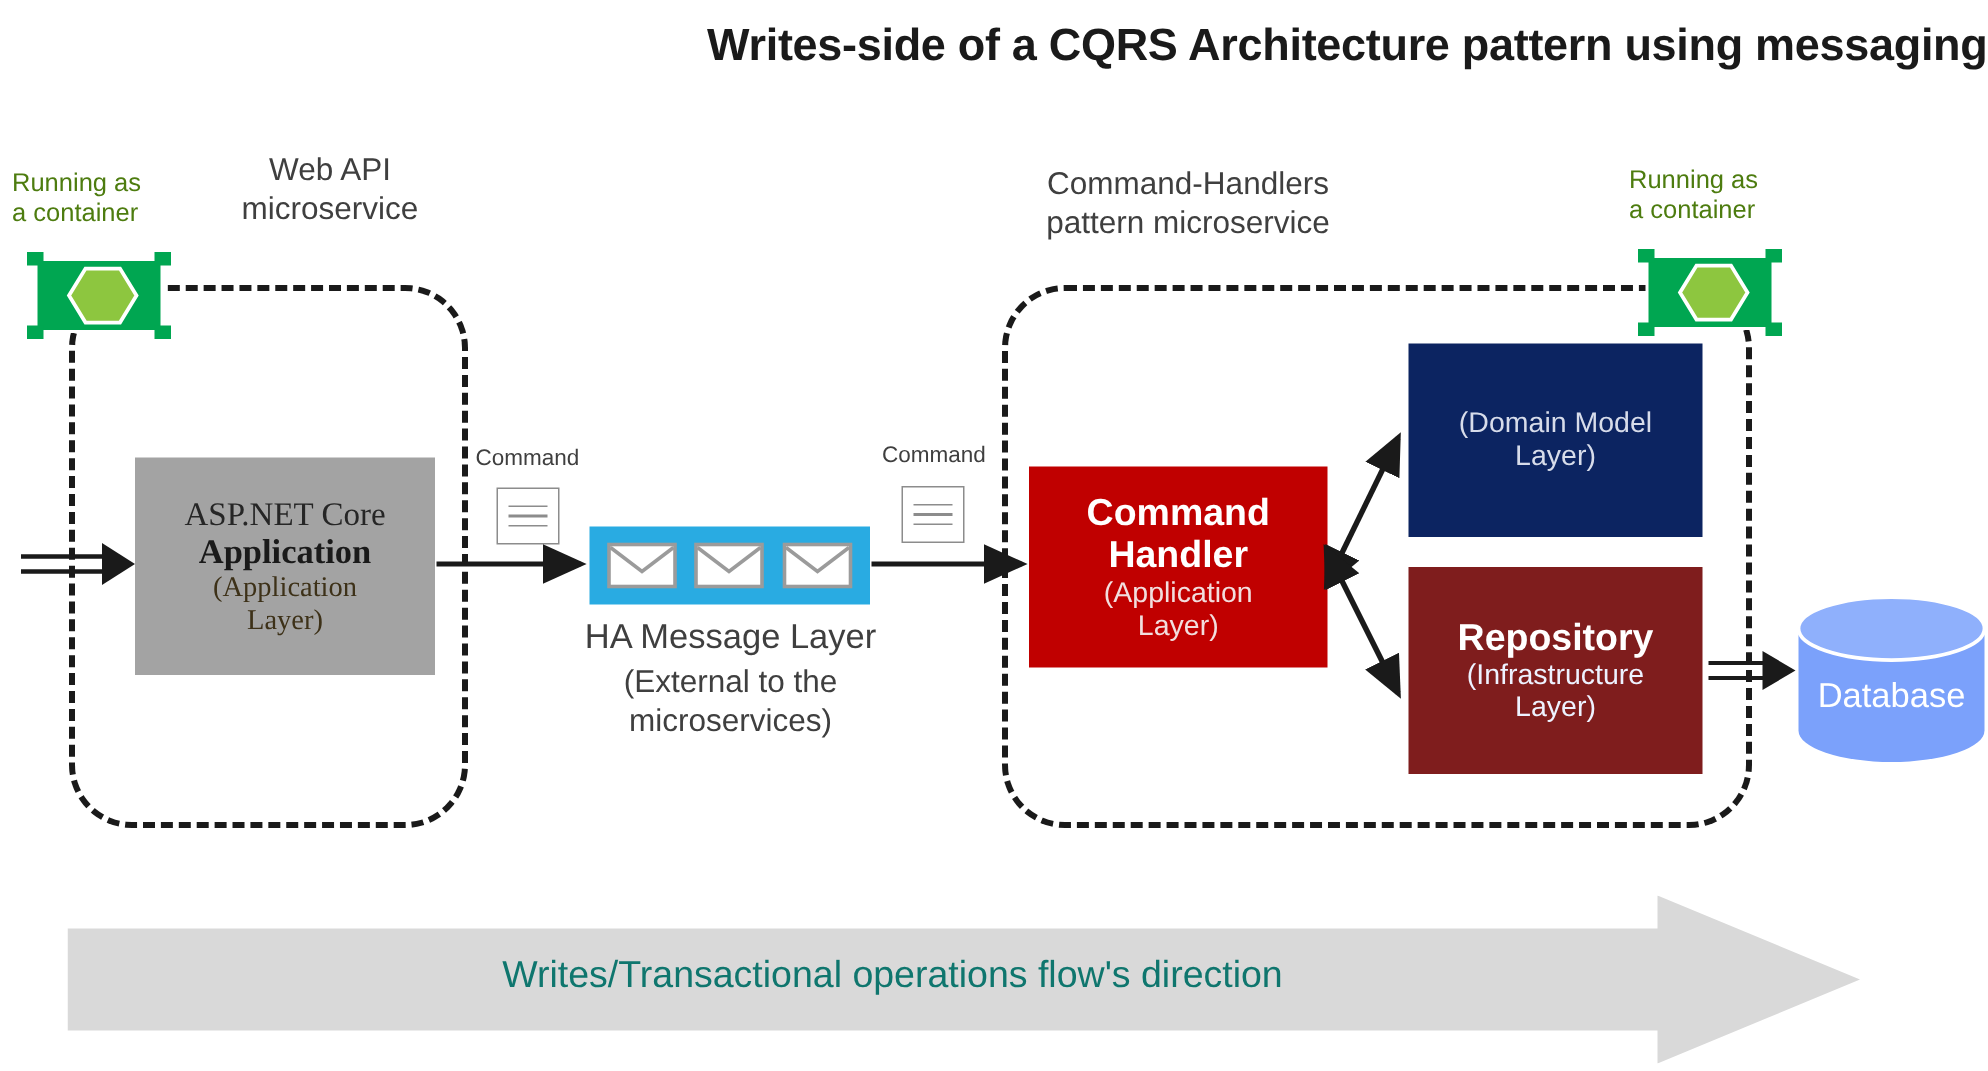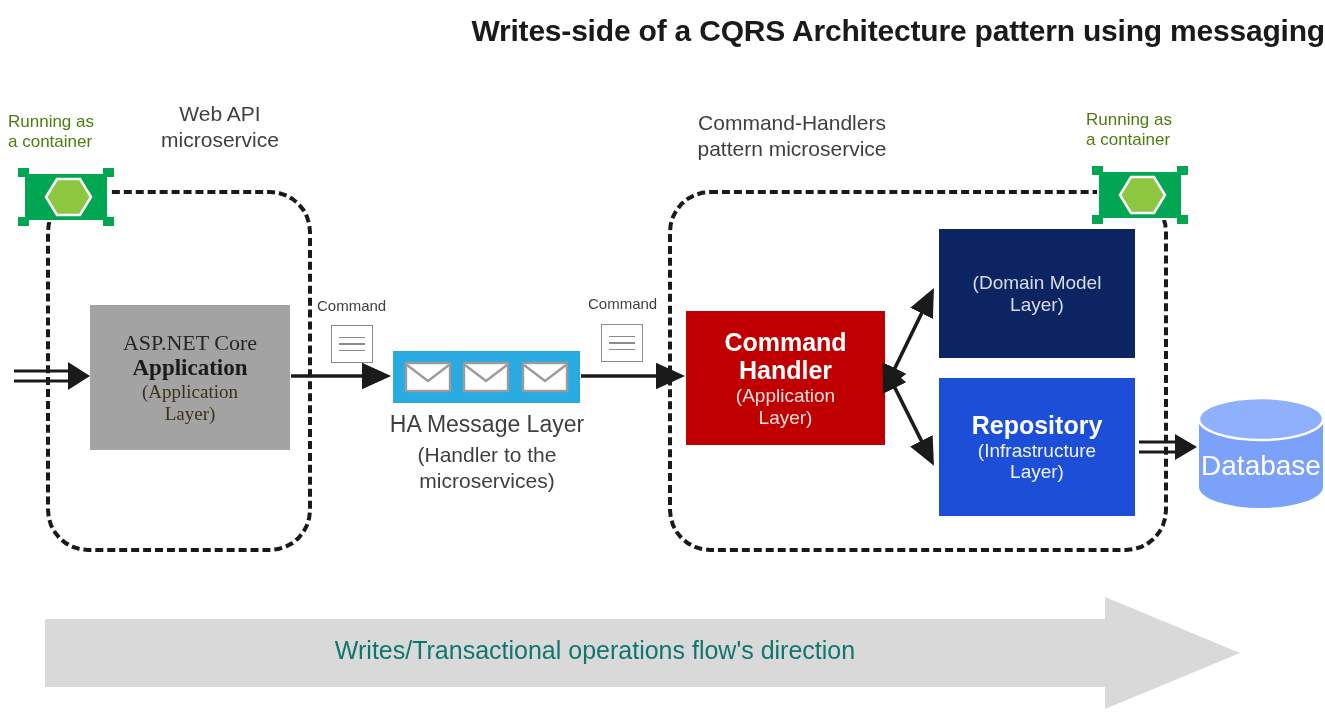--- a/index.html
+++ b/index.html
@@ -60,21 +60,21 @@
   #aspnet-box .l3{color:#3d3118;}
 
   #command-handler-box{background:#C00000;color:#ffffff;}
   #command-handler-box .l2{font-size:25px;}
   #command-handler-box .l3{color:#f2dede;}
 
   #aggregates-box{background:#0C2461;color:#ffffff;}
   #aggregates-box .l2{font-size:25px;}
   #aggregates-box .l3{color:#d7dcea;}
 
-  #repository-box{background:#1d4ed8;color:#ffffff;}
+  #repository-box{background:#7f1d1d;color:#ffffff;}
   #repository-box .l2{font-size:25px;}
   #repository-box .l3{color:#eef2ff;}
 
   
   #queue-box{
     background:#29ABE2;display:flex;align-items:center;
     justify-content:space-around;padding:0 6px;box-sizing:border-box;
   }
   .envelope{width:48px;height:34px;}
 
@@ -150,21 +150,21 @@
     <rect x="2" y="3" width="44" height="28" fill="#ffffff" stroke="#9b9b9b" stroke-width="2.4"></rect>
     <polyline points="3,5 24,21 45,5" fill="none" stroke="#9b9b9b" stroke-width="2.4"></polyline>
   </svg>
   <svg class="envelope" viewBox="0 0 48 34">
     <rect x="2" y="3" width="44" height="28" fill="#ffffff" stroke="#9b9b9b" stroke-width="2.4"></rect>
     <polyline points="3,5 24,21 45,5" fill="none" stroke="#9b9b9b" stroke-width="2.4"></polyline>
   </svg>
 </div>
 
 <div class="abs caption" style="left:373px;top:410px;width:228px;font-size:23px;">HA Message Layer</div>
-<div class="abs caption" style="left:373px;top:442px;width:228px;">(Handler to the
+<div class="abs caption" style="left:373px;top:442px;width:228px;">(External to the
 microservices)</div>
 
 <div class="abs tiny-label" style="left:588px;top:295px;width:110px;">Command</div>
 <div class="abs doc-icon" style="left:601px;top:324px;">
   <i></i>
     <i></i>
     <i></i>
 </div>
 
 <div class="abs caption" style="left:645px;top:110px;width:294px;">Command-Handlers
@@ -201,21 +201,21 @@
   <span class="l3">(Infrastructure
 Layer)</span>
 </div>
 
 <div class="abs" id="database-cyl" style="left:1196px;top:398px;">
   <svg viewBox="0 0 130 110" width="130" height="110">
     <path d="M3,21 L3,89 A62,21 0 0 0 127,89 L127,21 Z" fill="#7BA1FB"></path>
     <ellipse cx="65" cy="21" rx="62" ry="21" fill="#8FB0FC" stroke="#ffffff" stroke-width="2.5"></ellipse>
   </svg>
 </div>
-<div class="abs" style="left:1196px;top:450px;width:130px;text-align:center;font-size:28px;color:#ffffff;">Database</div>
+<div class="abs" style="left:1196px;top:450px;width:130px;text-align:center;font-size:23px;color:#ffffff;">Database</div>
 
 <svg class="abs" id="connectors" viewBox="0 0 1325 714">
   <defs>
     <marker id="ah" markerWidth="9" markerHeight="9" refX="7.4" refY="4.5" orient="auto">
       <path d="M0,0.6 L8.6,4.5 L0,8.4 Z" fill="#1a1a1a"></path>
     </marker>
     <marker id="ah2" markerWidth="9" markerHeight="9" refX="7.4" refY="4.5" orient="auto">
       <path d="M0,0.6 L8.6,4.5 L0,8.4 Z" fill="#1a1a1a"></path>
     </marker>
     <marker id="ahs" markerWidth="8" markerHeight="8" refX="6.6" refY="4" orient="auto">

